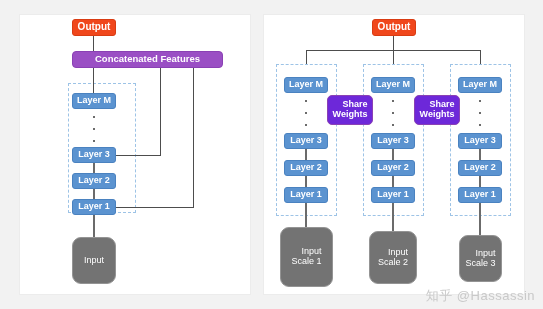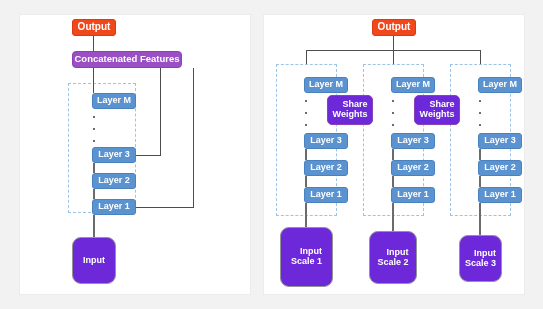--- a/index.html
+++ b/index.html
@@ -55,28 +55,27 @@
     font-size:9px;
     font-weight:bold;
     z-index:8;
   }
   .node-layer{
     background:#5b93d0;
     border:1px solid #4a82c0;
     border-radius:3px;
     font-size:9px;
     font-weight:bold;
-    margin-left:20px;
   }
   .node-input{
-    background:#6d28d9;
+    background:#737373;
     border:1px solid #949494;
     border-radius:9px;
     font-size:9px;
-    font-weight:bold;
+    font-weight:normal;
   }
 
   
   .dashgroup{
     position:absolute;
     box-sizing:border-box;
     border:1px dashed #9dc3e6;
     background:transparent;
     z-index:1;
   }
@@ -125,21 +124,21 @@
 <div id="root">
 
   <div class="panel" id="panel-left">
 
     <div class="dashgroup" style="left:48px;top:68px;width:68px;height:130px;"></div>
 
     <div class="node node-output" style="left:52px;top:4px;width:44px;height:17px;">Output</div>
 
     <div class="wire wire-v" style="left:73px;top:21px;height:15px;"></div>
 
-    <div class="node node-concat" style="left:52px;top:36px;width:110px;height:17px;">Concatenated Features</div>
+    <div class="node node-concat" style="left:52px;top:36px;width:151px;height:17px;">Concatenated Features</div>
 
     <div class="wire wire-v" style="left:73px;top:53px;height:25px;"></div>
 
     <div class="node node-layer" style="left:52px;top:78px;width:44px;height:16px;">Layer M</div>
 
     <div class="dots" style="left:73px;top:101px;width:2px;height:26px;">
       <i></i>
         <i></i>
         <i></i>
     </div>
@@ -226,14 +225,15 @@
     <div class="node node-input" style="left:195px;top:220px;width:43px;height:47px;">Input
 Scale 3</div>
 
     <div class="node node-share" style="left:63px;top:80px;width:46px;height:30px;">Share
 Weights</div>
     <div class="node node-share" style="left:150px;top:80px;width:46px;height:30px;">Share
 Weights</div>
 
   </div>
 
+  <div id="watermark">知乎 @Hassassin</div>
 
 </div>
 
 </body></html>

